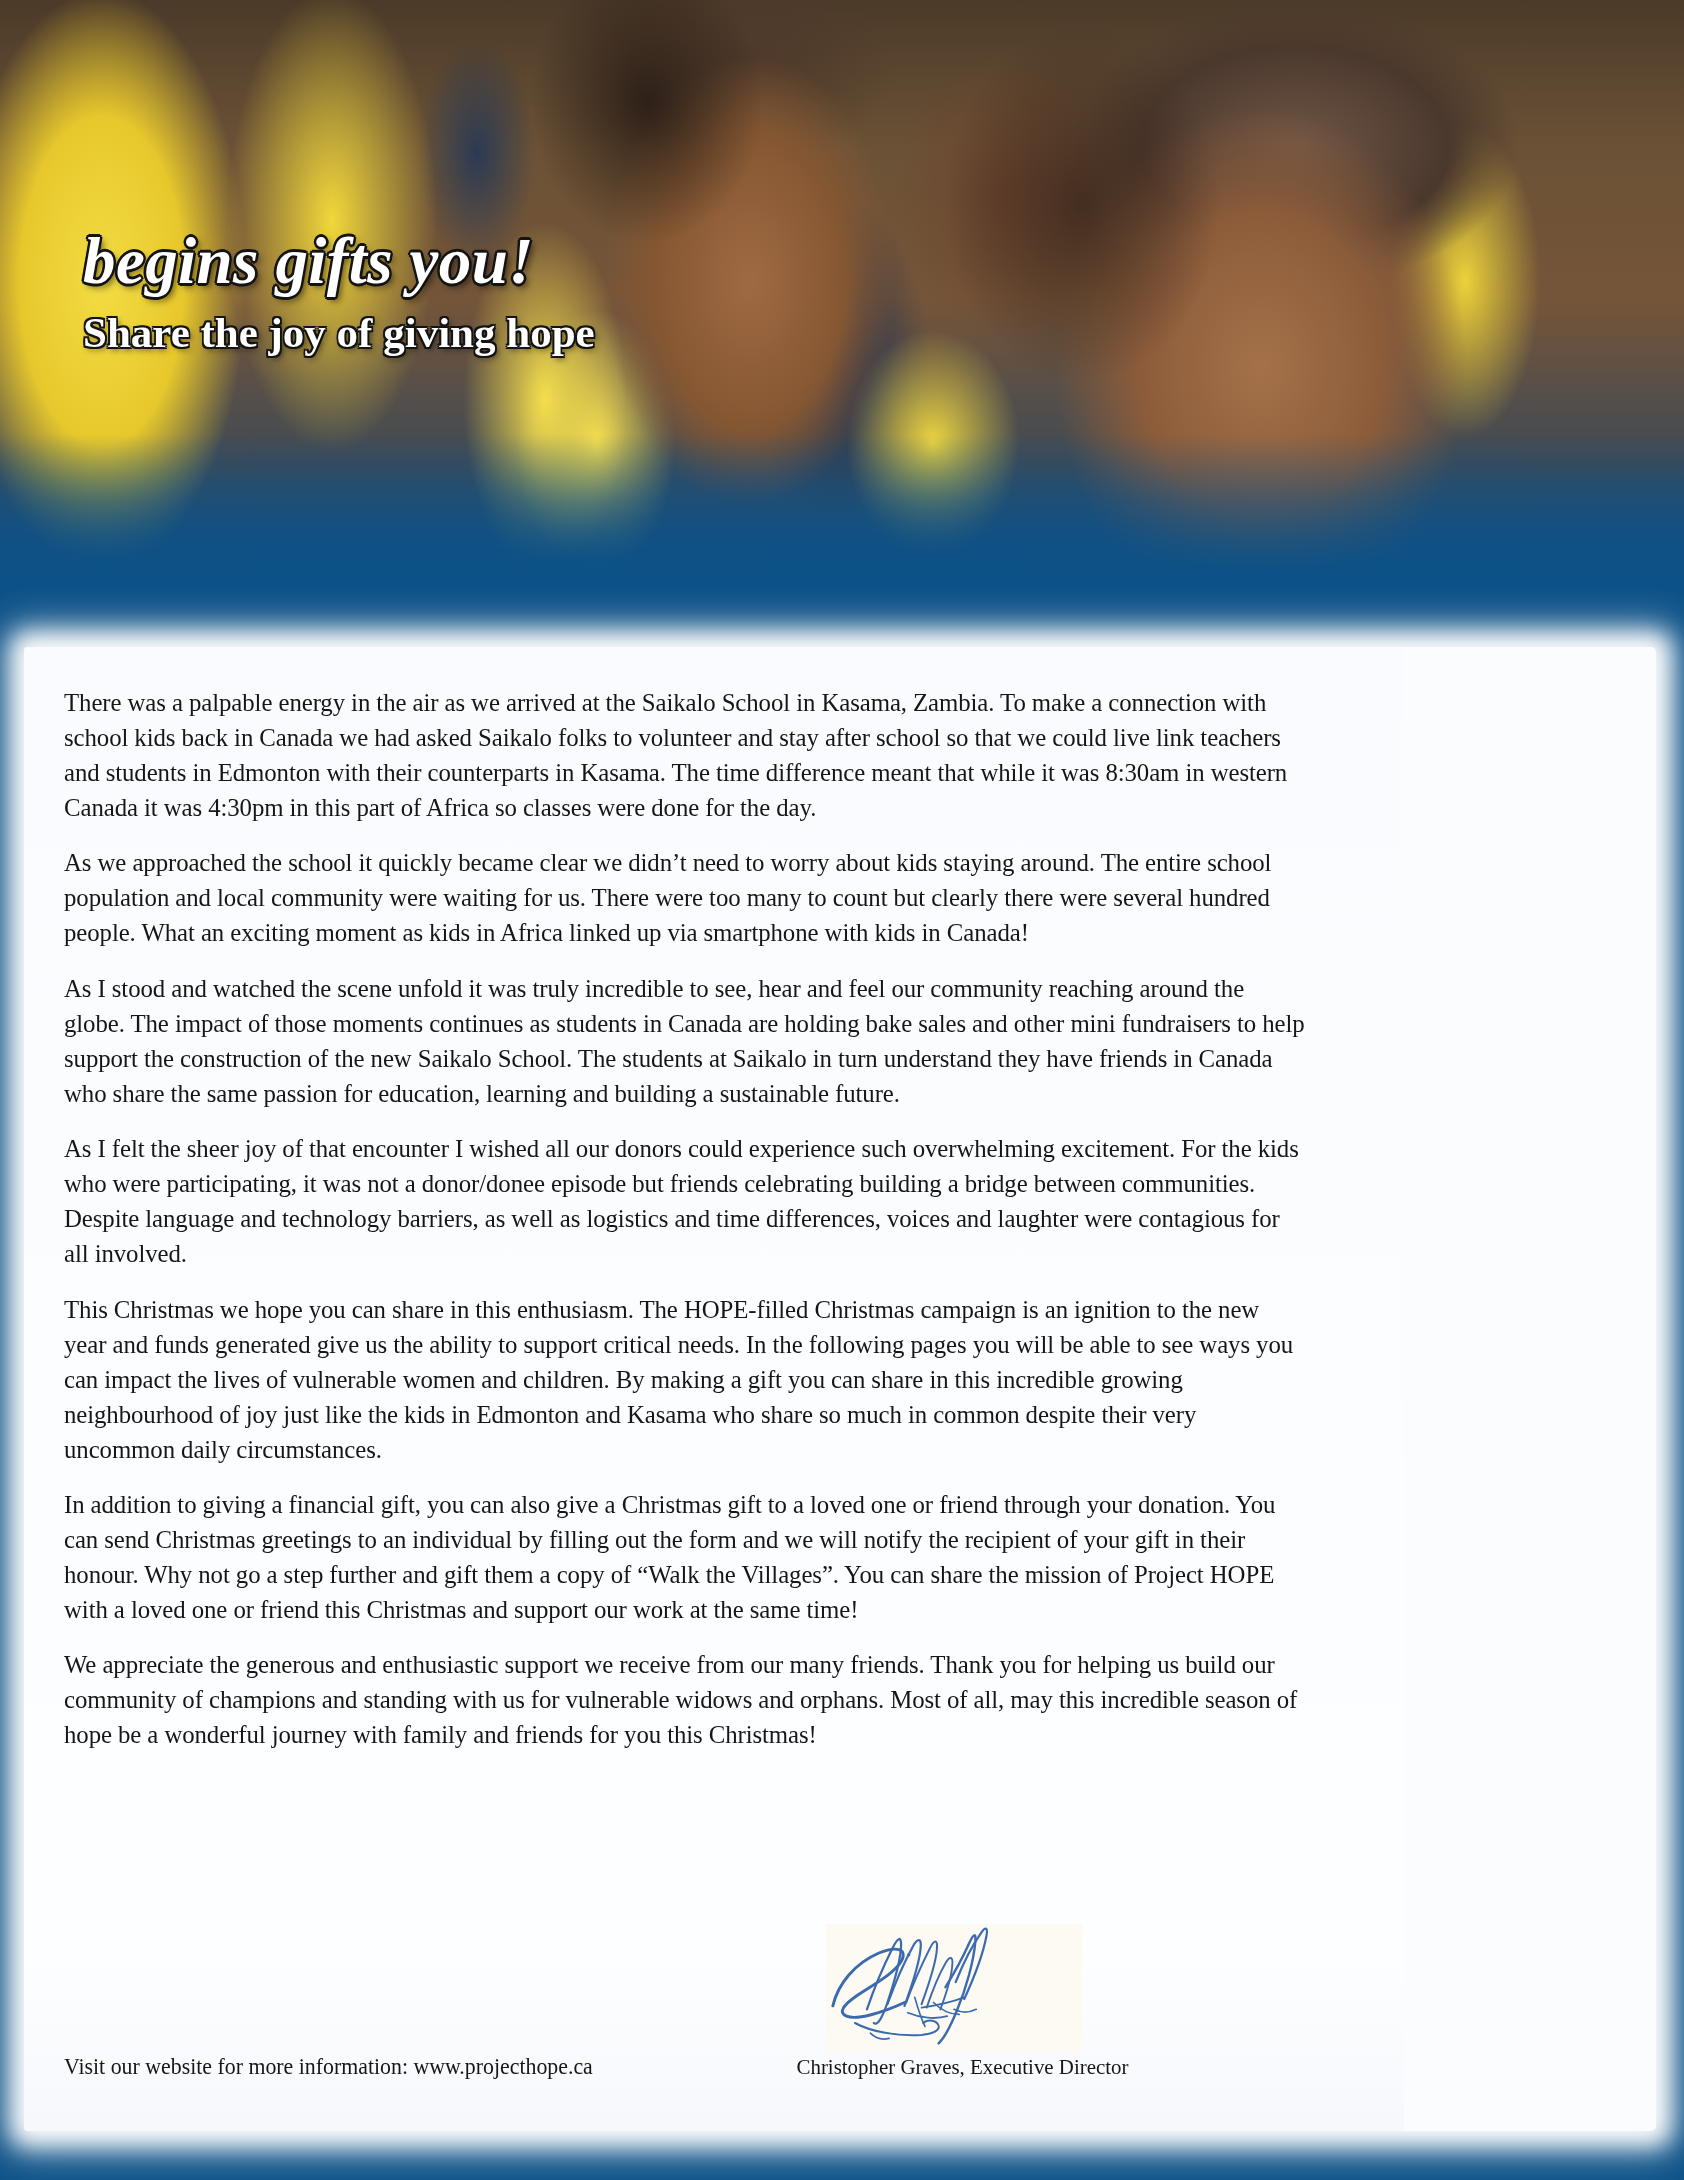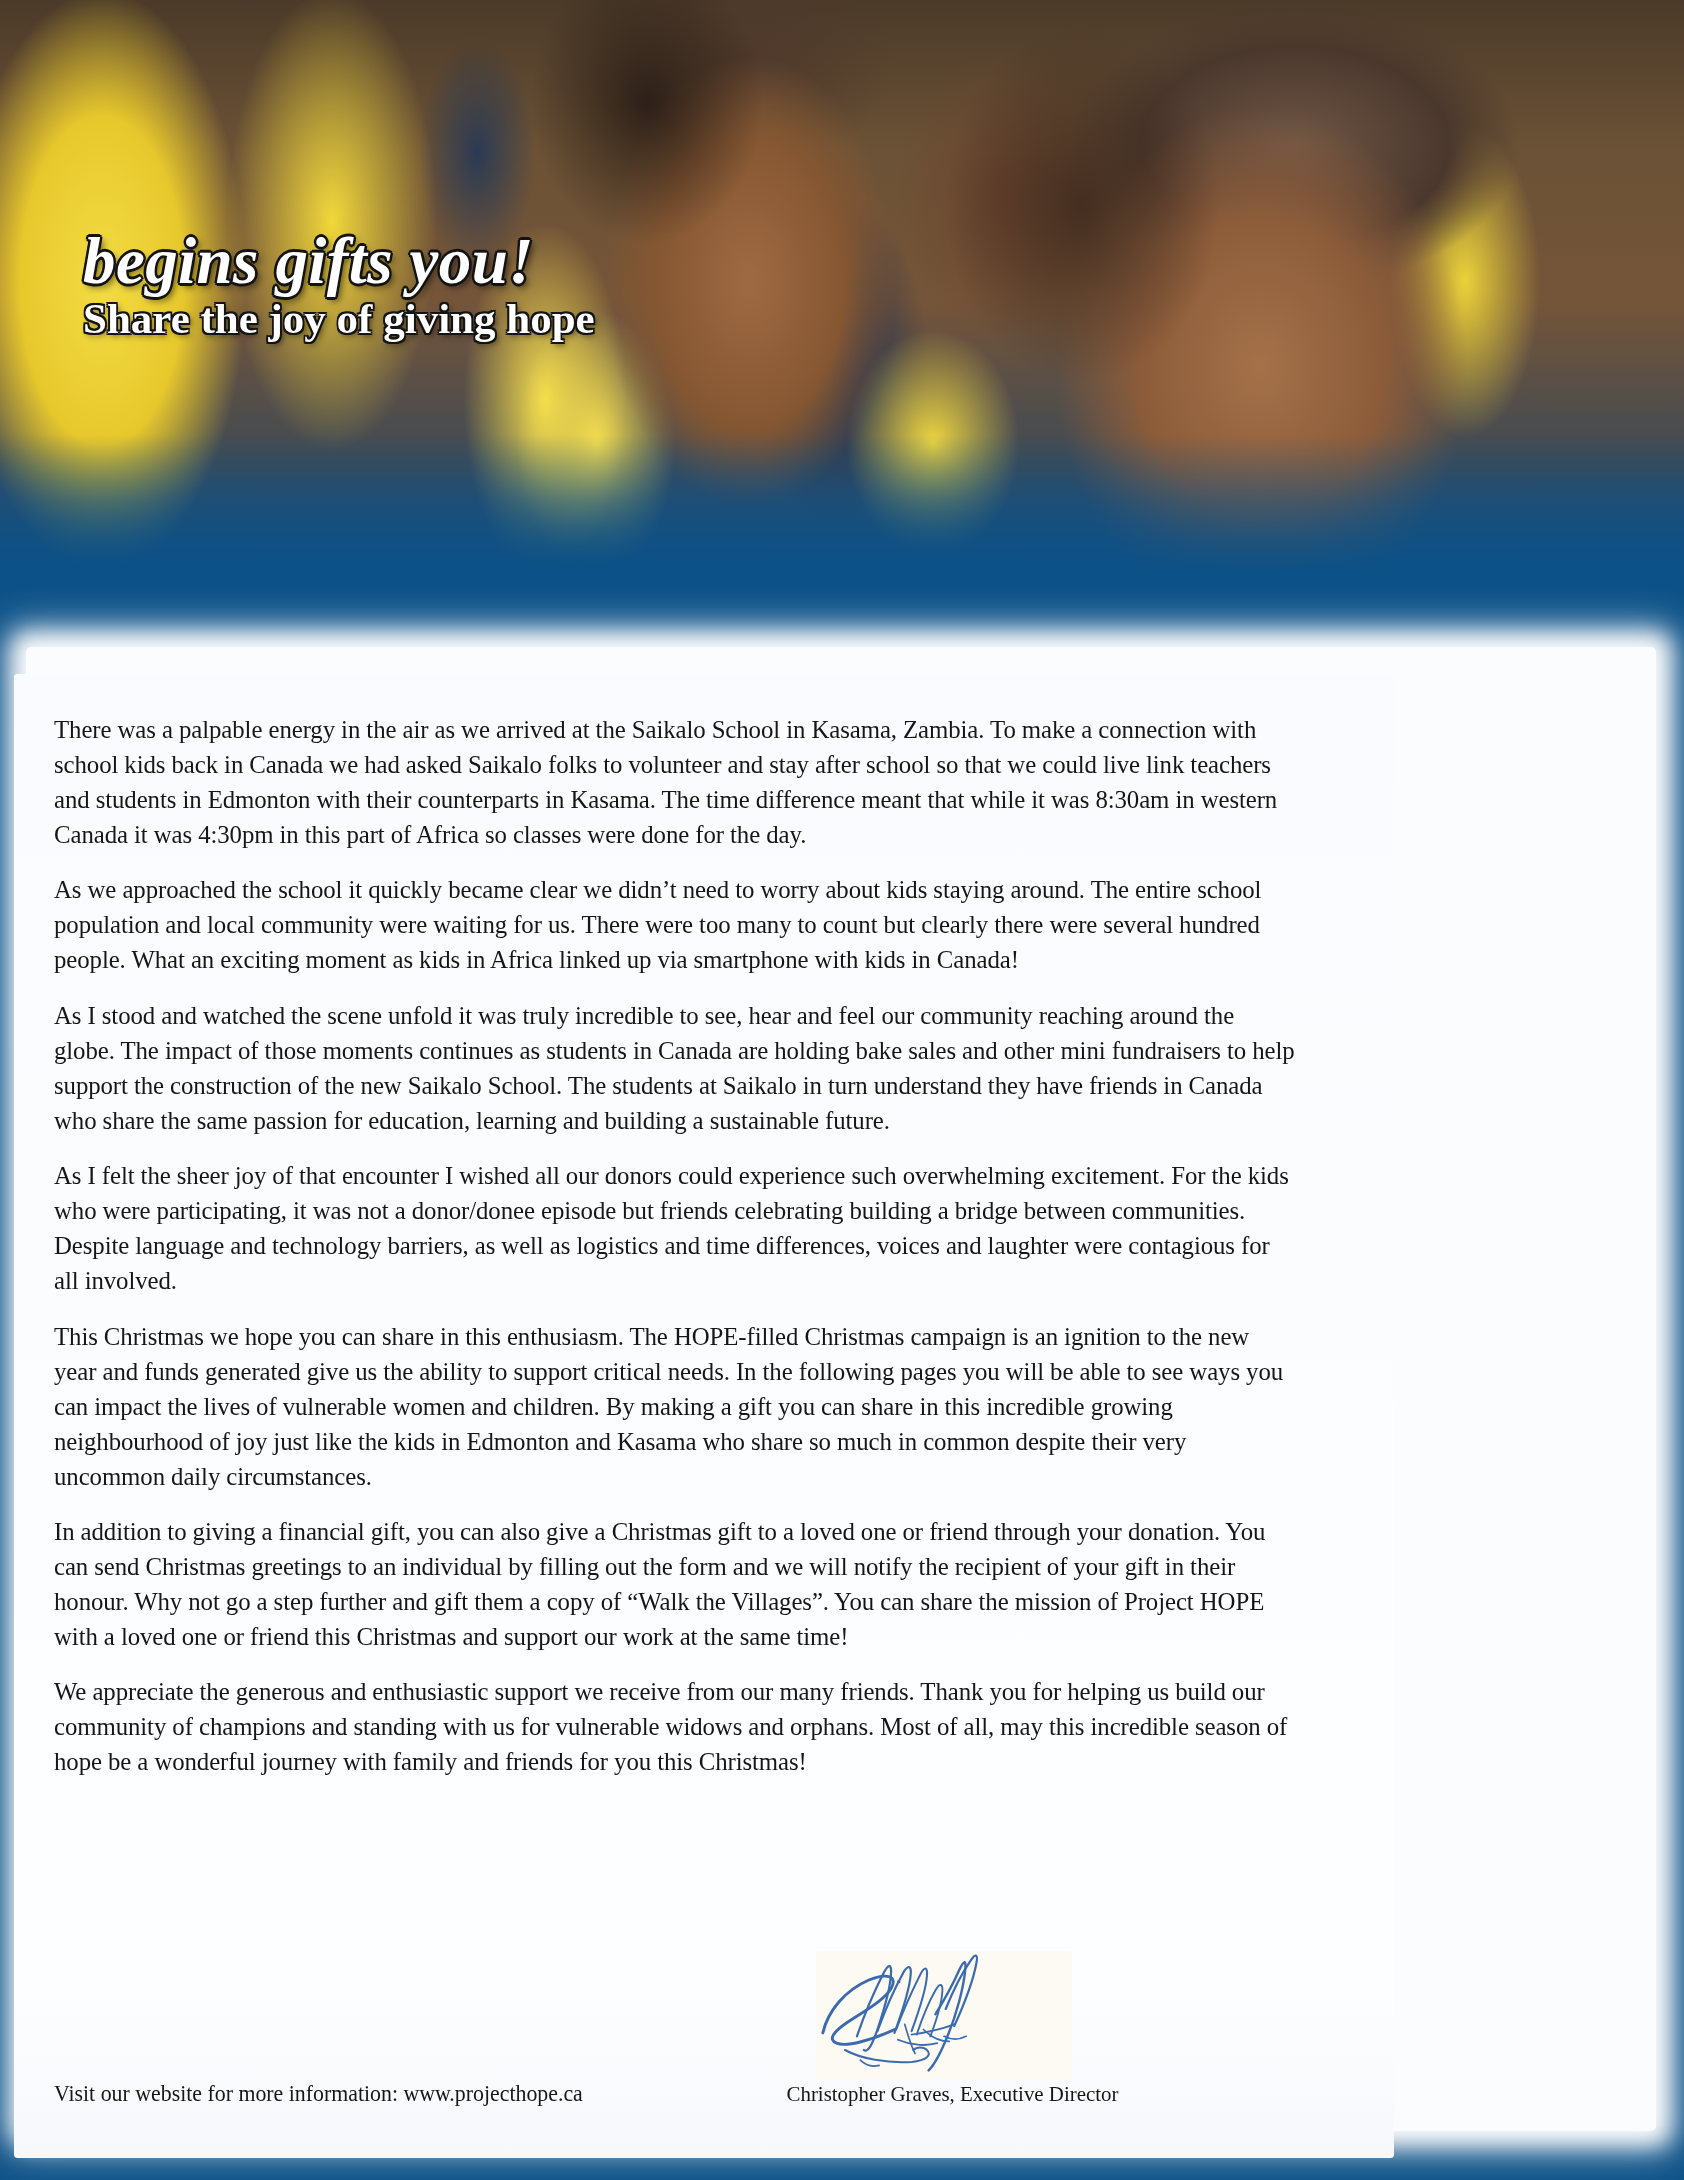--- a/index.html
+++ b/index.html
@@ -69,38 +69,37 @@
     font-style:normal;font-weight:700;
     font-size:43px;line-height:48px;color:#ffffff;
     text-shadow:
       -1.7px -1.7px 0 #141414, 1.7px -1.7px 0 #141414,
       -1.7px  1.7px 0 #141414, 1.7px  1.7px 0 #141414,
        0px -1.7px 0 #141414, 0px  1.7px 0 #141414,
       -1.7px  0px 0 #141414, 1.7px  0px 0 #141414,
        2.6px 3.4px 6.8px rgba(0,0,0,.6);
     white-space:nowrap;
   }
-  .sub.first{margin-top:1px;}
+  .sub.first{margin-top:15px;}
 
   
   .card-glow{
     position:absolute;left:26.4px;top:647px;
     width:1630px;height:1484px;
     background:#fbfcfe;
     border-radius:5.1px;
     box-shadow:0 0 22px 13.6px rgba(255,255,255,.96),
                0 0 39px 22px rgba(255,255,255,.5);
   }
   .card{
-    position:absolute;left:14px;top:647px;
+    position:absolute;left:24px;top:647px;
     width:1380px;height:1484px;
     border-radius:3.4px;
     background:linear-gradient(180deg,#fafbfe 0%,#fcfdff 55%,#fdfeff 88%,#f6f8fc 100%);
     overflow:hidden;
-    margin-top:27px;
   }
   .card-inner{
     position:absolute;left:40px;top:38px;right:40px;
   }
 
   
   .para{
     font-family:"Liberation Serif",serif;
     font-size:26px;
     line-height:35px;

